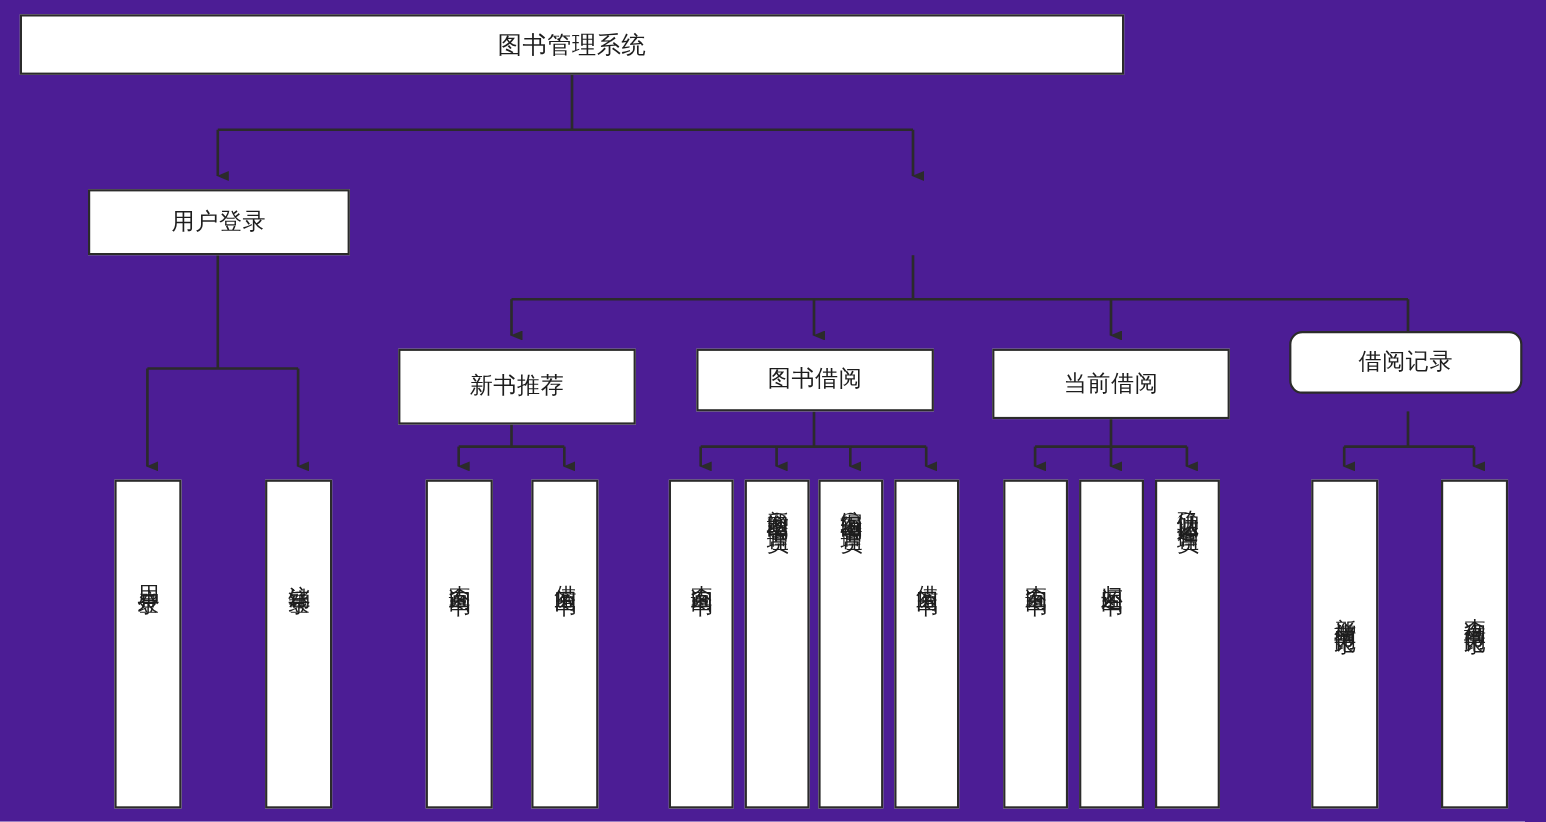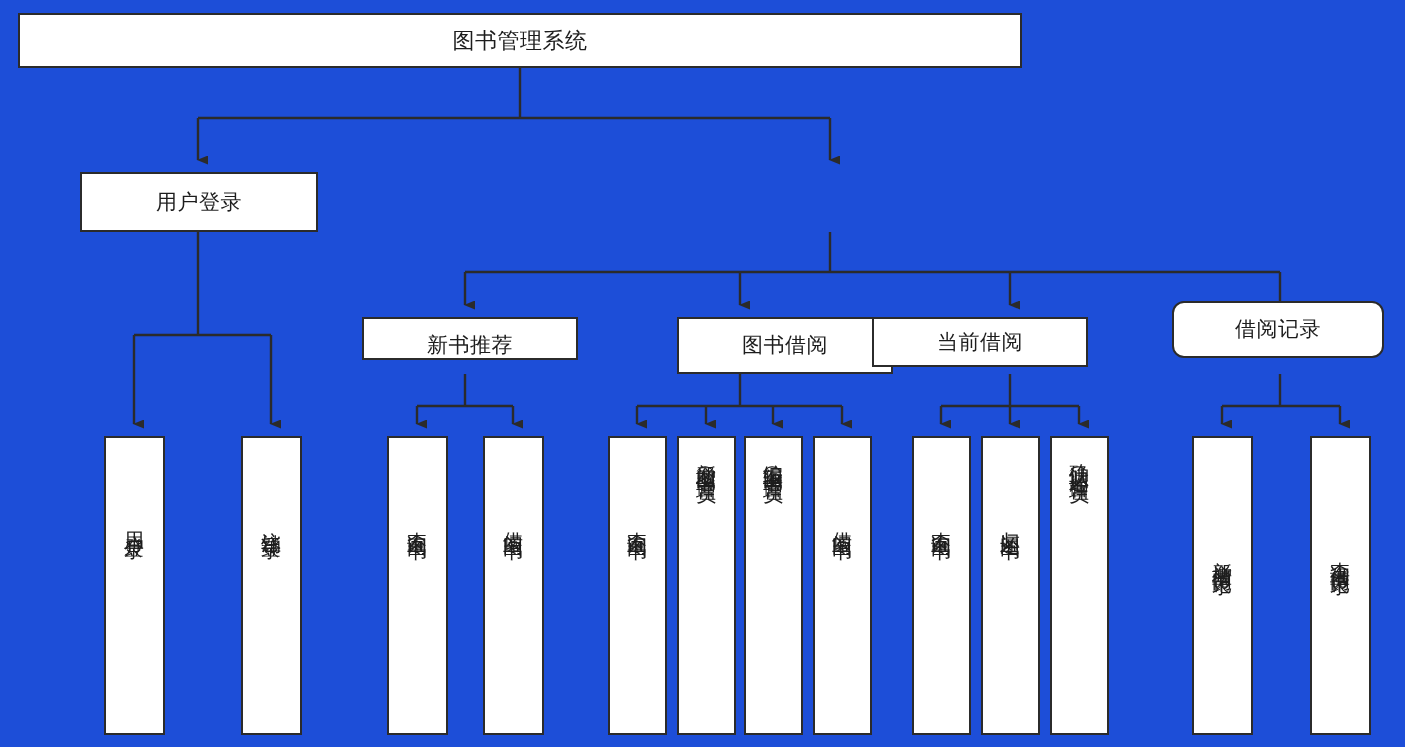--- a/index.html
+++ b/index.html
@@ -8,21 +8,21 @@
     padding: 0;
     background: #ffffff;
   }
   body {
     font-family: "Liberation Sans", "DejaVu Sans", sans-serif;
   }
   #diagram-canvas {
     position: relative;
     width: 1405px;
     height: 747px;
-    background: #1d4ed8;
+    background: #4c1d95;
     overflow: hidden;
   }
   #edge-layer {
     position: absolute;
     left: 0;
     top: 0;
     width: 1405px;
     height: 747px;
     pointer-events: none;
   }
@@ -141,29 +141,29 @@
 
   <div class="node horiz root" style="left:18px; top:13px; width:1004px; height:55px;">
     <span class="node-label">图书管理系统</span>
   </div>
 
   <div class="node horiz" style="left:80px; top:172px; width:238px; height:60px;">
     <span class="node-label">用户登录</span>
   </div>
 
 
-  <div class="node horiz" style="left:362px; top:317px; width:216px; height:43px;align-items:flex-end;">
+  <div class="node horiz" style="left:362px; top:317px; width:216px; height:69px;">
     <span class="node-label">新书推荐</span>
   </div>
 
-  <div class="node horiz" style="left:633px; top:317px; width:216px; height:57px;margin-left:44px;">
+  <div class="node horiz" style="left:633px; top:317px; width:216px; height:57px;">
     <span class="node-label">图书借阅</span>
   </div>
 
-  <div class="node horiz" style="left:872px; top:317px; width:216px; height:50px;">
+  <div class="node horiz" style="left:902px; top:317px; width:216px; height:64px;">
     <span class="node-label">当前借阅</span>
   </div>
 
   <div class="node horiz" style="left:1172px; top:301px; width:212px; height:57px;border-radius:12px;">
     <span class="node-label">借阅记录</span>
   </div>
 
   <div class="node vert mid" style="left:104px; top:436px; width:61px; height:299px;">
     <span class="node-label">用户登录</span>
   </div>

